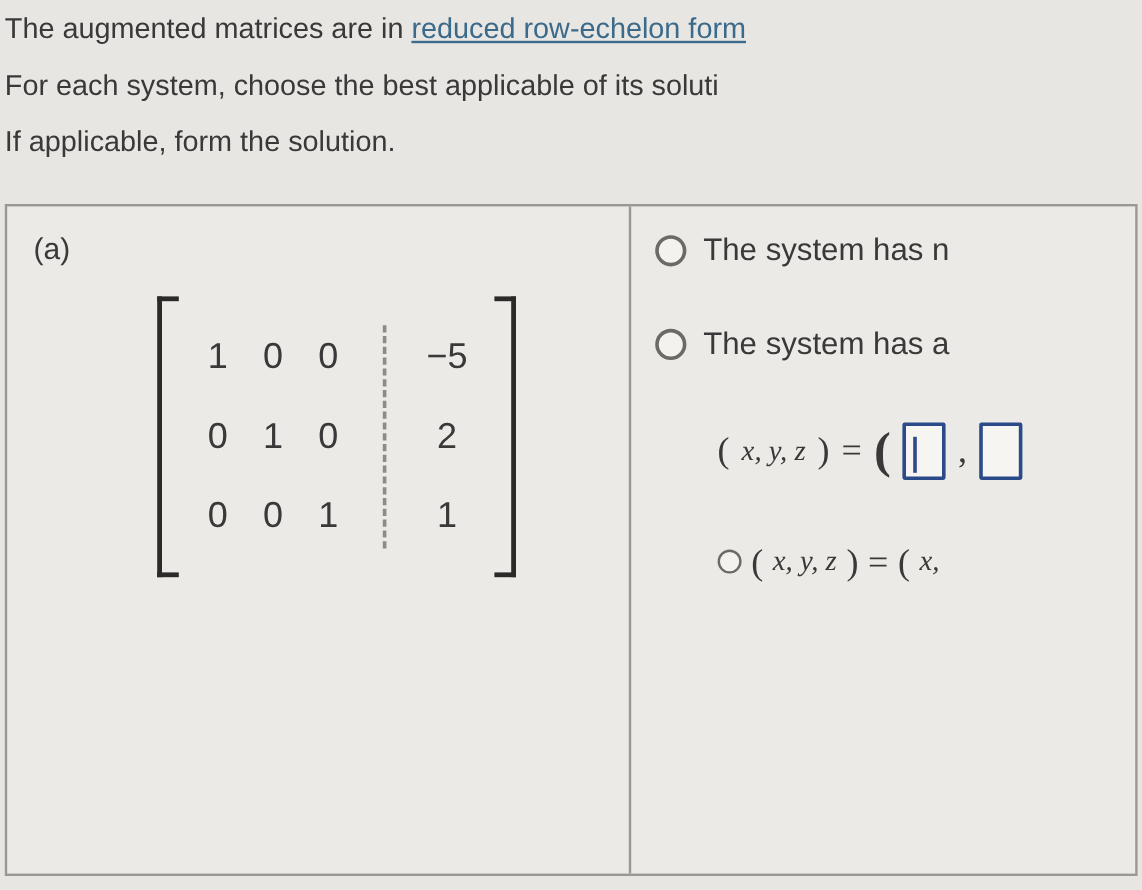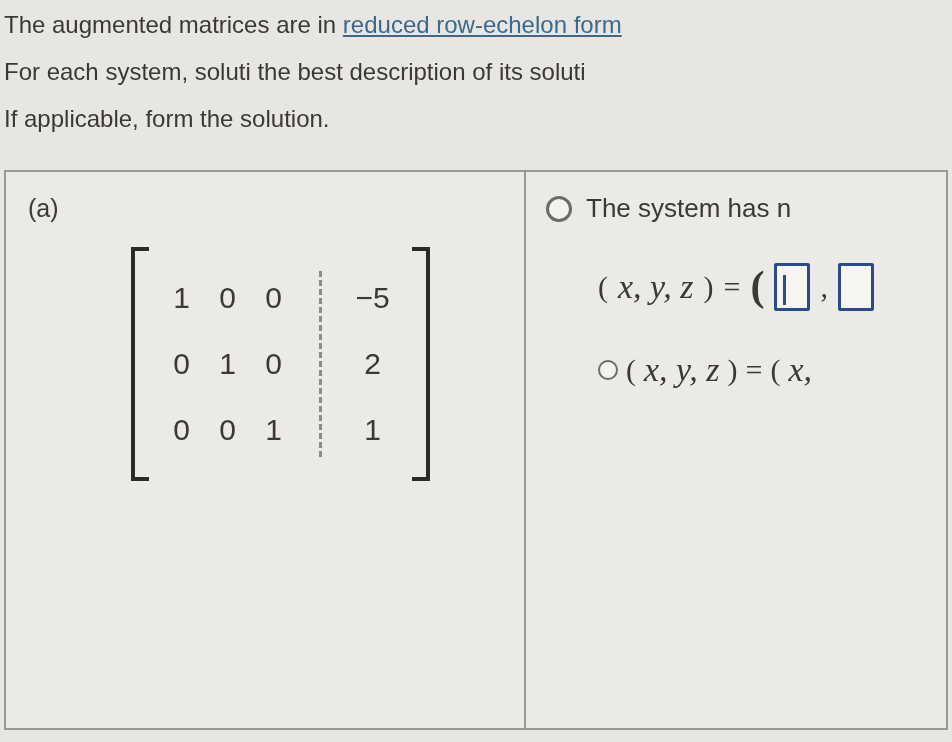--- a/index.html
+++ b/index.html
@@ -39,21 +39,21 @@
     padding: 18px 22px;
     display: flex;
     flex-direction: column;
     align-items: flex-start;
   }
   .right-col {
     flex: 1;
     padding: 18px 0 0 20px;
     display: flex;
     flex-direction: column;
-    gap: 28px;
+    gap: 40px;
     overflow: hidden;
   }
   .part-label {
     font-size: 25px;
     margin-bottom: 12px;
   }
   .matrix-row {
     display: flex;
     align-items: center;
     justify-content: center;
@@ -129,21 +129,21 @@
   .opt-text {
     font-size: 26px;
   }
   .solution-line {
     display: flex;
     align-items: center;
     gap: 10px;
     padding-left: 52px;
     white-space: nowrap;
   }
-  .mathi { font-style: italic; font-family: Georgia, 'Times New Roman', serif; font-size: 34px; }
+  .mathi { font-style: italic; font-family: Georgia, 'Times New Roman', serif; font-size: 24px; }
   .matht { font-family: Georgia, 'Times New Roman', serif; font-size: 30px; }
   .input-box {
     width: 36px; height: 48px; border: 3px solid #2b4a8a; background: #f6f5f1;
     display: inline-block; border-radius: 2px;
   }
   .input-box.cursor::after {
     content: ""; display: block; width: 3px; height: 30px; background: #2b4a8a;
     margin: 9px 0 0 6px;
   }
   .sub-solution {
@@ -156,21 +156,21 @@
 </style>
 </head>
 <body>
 
 <div class="page">
 
   <div class="intro">
     <p>
       <span>The augmented matrices are in </span><span class="link">reduced row-echelon form</span>
     </p>
-    <p>For each system, soluti the best description of its soluti</p>
+    <p>For each system, choose the best applicable of its soluti</p>
     <p>If applicable, form the solution.</p>
   </div>
 
   <div class="question-wrap">
 
     <div class="left-col">
       <div class="part-label">(a)</div>
 
       <div class="matrix-row">
         <div class="matrix">
@@ -203,20 +203,24 @@
       </div>
     </div>
 
     <div class="right-col">
 
       <div class="opt">
         <div class="radio"></div>
         <span class="opt-text">The system has n</span>
       </div>
 
+      <div class="opt">
+        <div class="radio"></div>
+        <span class="opt-text">The system has a</span>
+      </div>
 
       <div class="solution-line">
         <span class="matht">(</span>
           <span class="mathi">x, y, z</span>
           <span class="matht">)</span>
         <span class="matht">=</span>
         <span class="matht" style="font-size:42px;font-weight:bold;">(</span>
         <span class="input-box cursor"></span>
         <span class="matht">,</span>
         <span class="input-box"></span>

